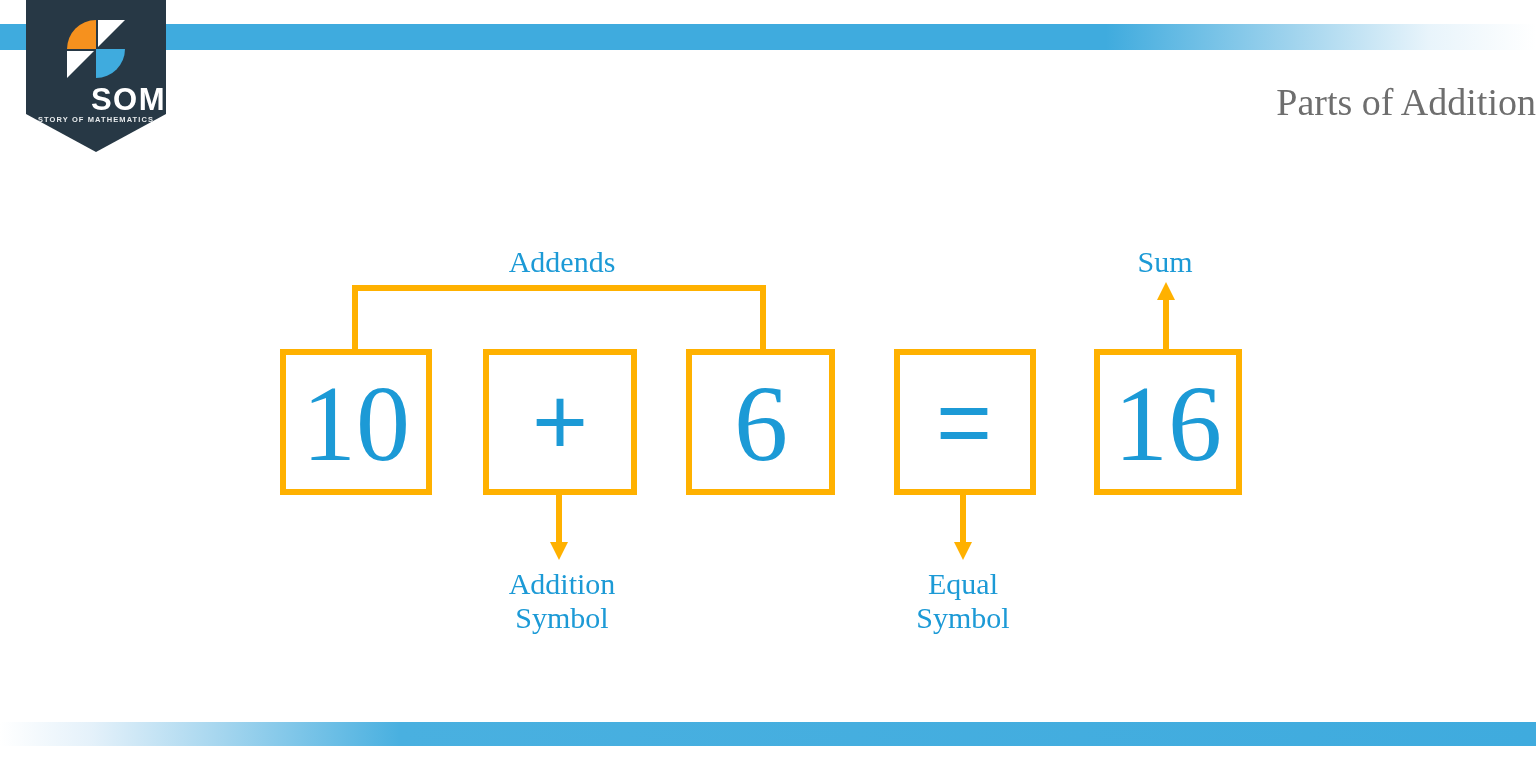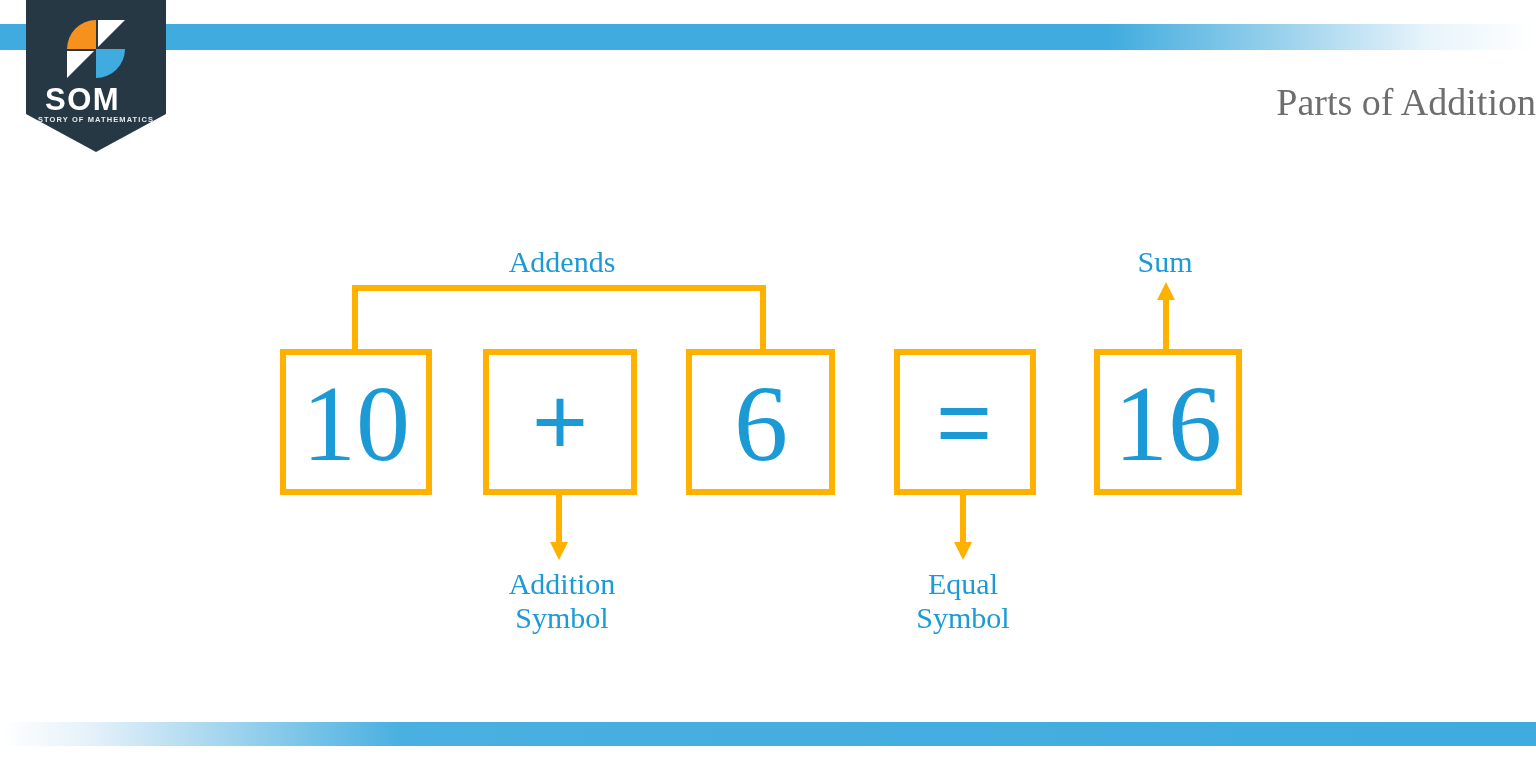--- a/index.html
+++ b/index.html
@@ -59,28 +59,27 @@
     left: 39px;
     top: 18px;
     width: 62px;
     height: 62px;
   }
   .logo-word {
     position: absolute;
     left: 0;
     top: 84px;
     width: 140px;
-    text-align: left;
+    text-align: right;
     color: #ffffff;
     font-family: "Liberation Sans", sans-serif;
     font-weight: bold;
     font-size: 31px;
     letter-spacing: 1.5px;
     line-height: 1;
-    padding-left: 19px;
   }
   .logo-tag {
     position: absolute;
     left: 0;
     top: 116px;
     width: 140px;
     text-align: center;
     color: #e8ebed;
     font-family: "Liberation Sans", sans-serif;
     font-weight: bold;

